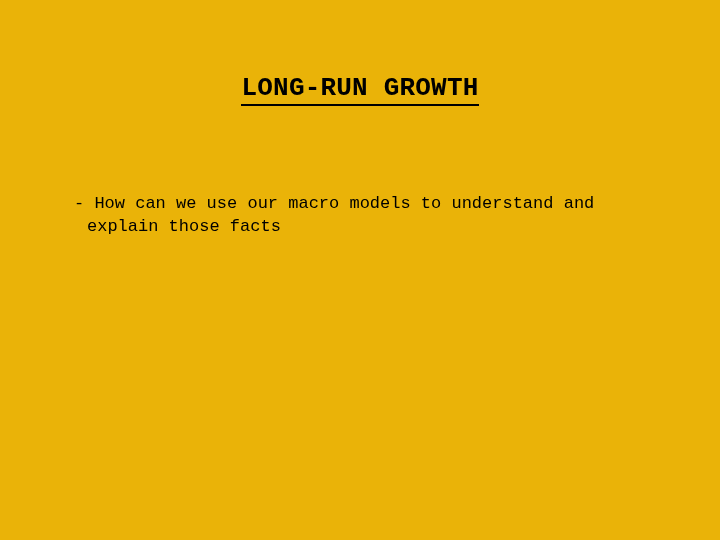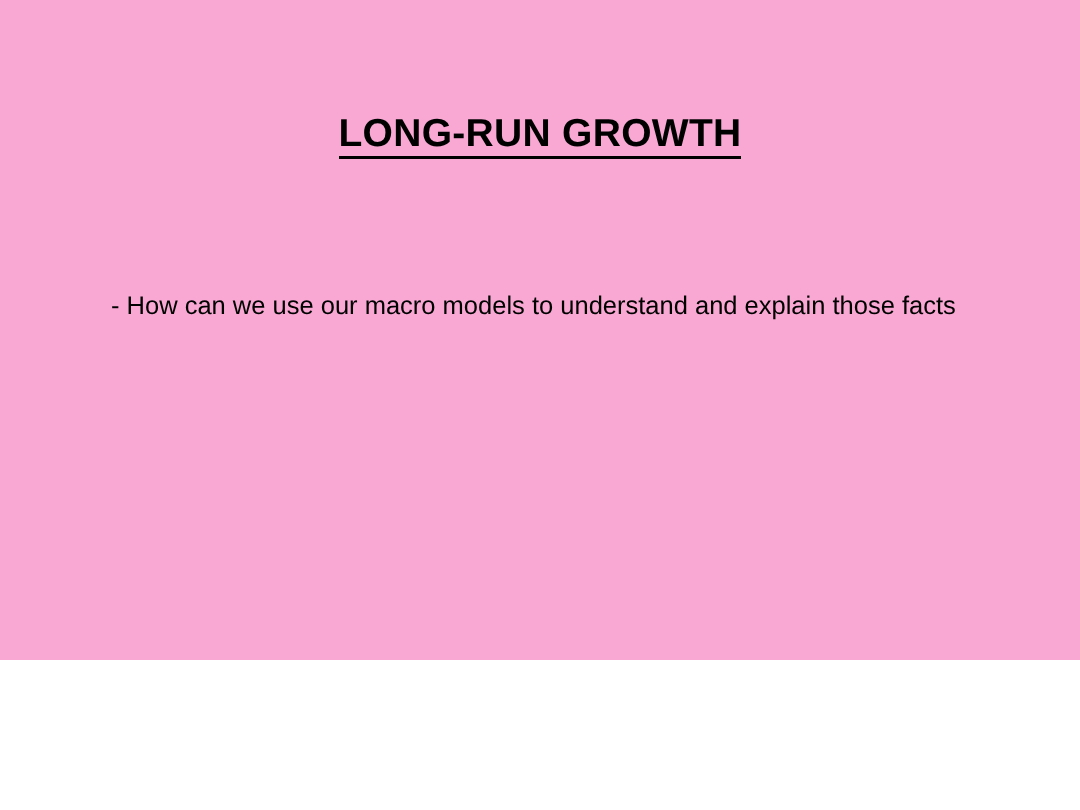--- a/index.html
+++ b/index.html
@@ -8,24 +8,25 @@
     padding: 0;
     background: #ffffff;
   }
   body {
     font-family: "Liberation Sans", sans-serif;
     -webkit-font-smoothing: antialiased;
   }
   #slide {
     position: relative;
     width: 720px;
-    height: 440px;
-    background: #f9a8d4;
+    height: 540px;
+    background: #eab308;
     overflow: hidden;
     margin: 0;
+    font-family: Liberation Mono, monospace;
   }
   
   .slide-title {
     position: absolute;
     top: 73px;
     left: 0;
     width: 720px;
     text-align: center;
     font-size: 26px;
     font-weight: bold;

